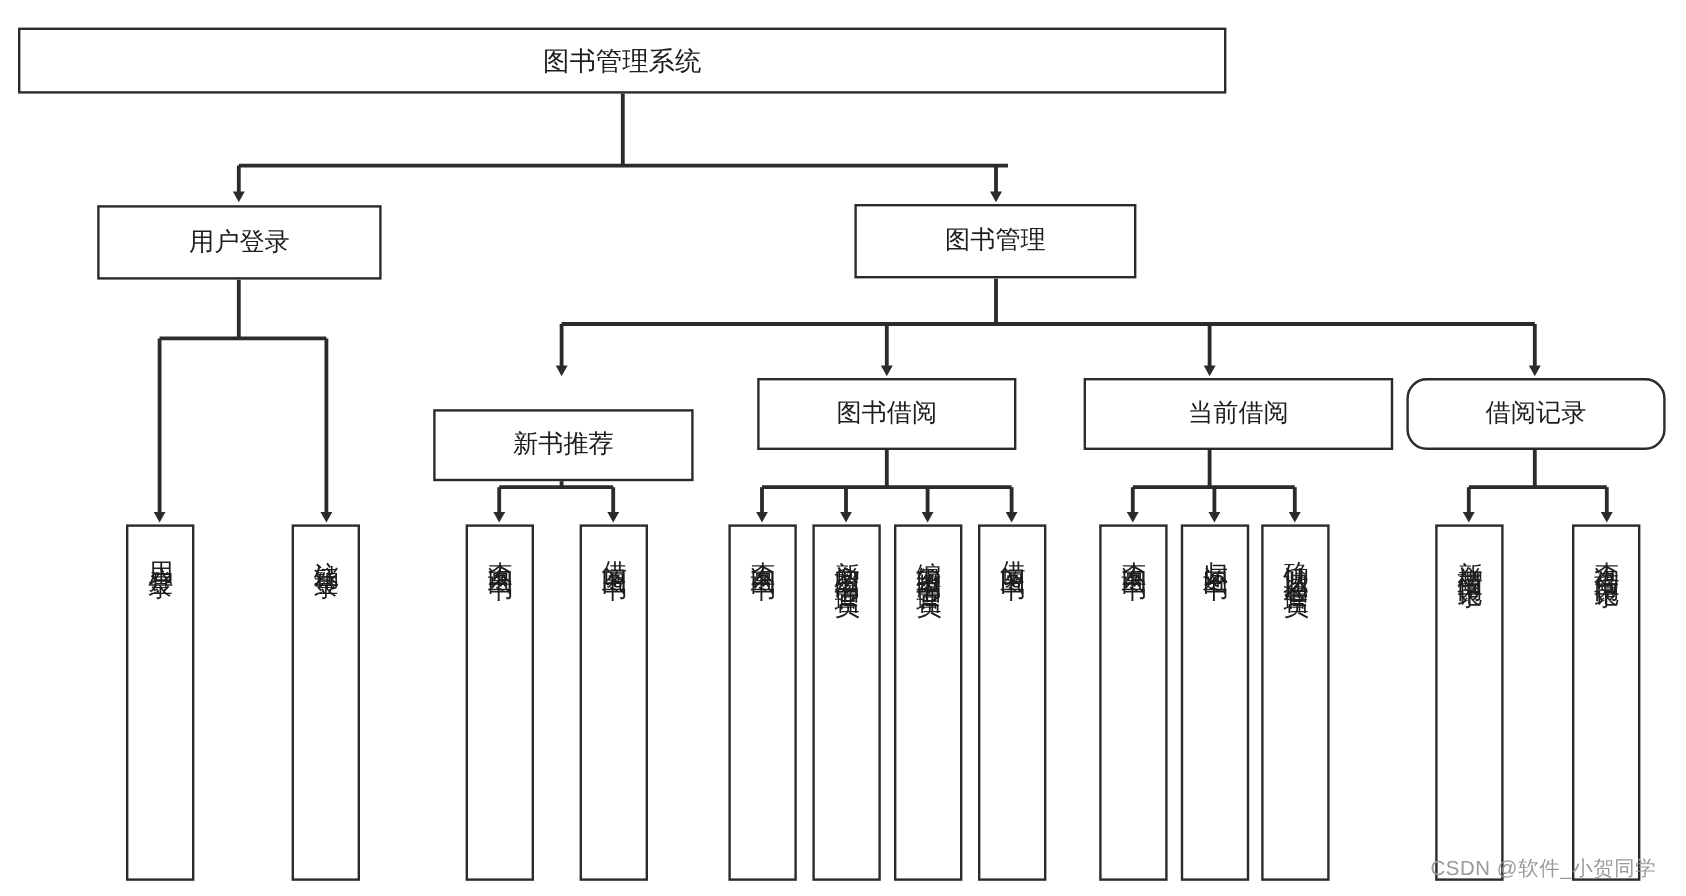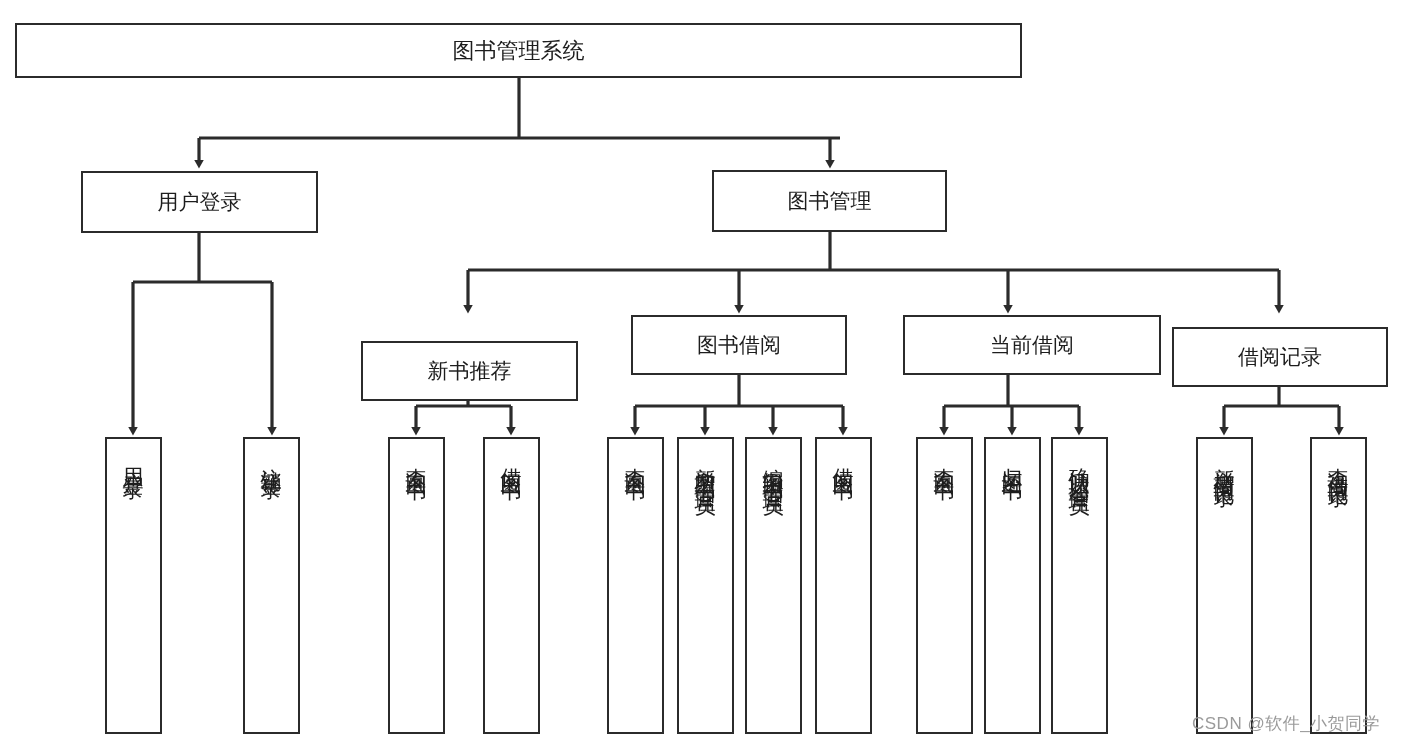--- a/index.html
+++ b/index.html
@@ -133,21 +133,21 @@
 
   <div class="node horiz" style="left:361px; top:315px; width:217px; height:60px;margin-top:26px;">
     <span class="node-label">新书推荐</span>
   </div>
   <div class="node horiz" style="left:631px; top:315px; width:216px; height:60px;">
     <span class="node-label">图书借阅</span>
   </div>
   <div class="node horiz" style="left:903px; top:315px; width:258px; height:60px;">
     <span class="node-label">当前借阅</span>
   </div>
-  <div class="node horiz" style="left:1172px; top:327px; width:216px; height:60px;">
+  <div class="node horiz" style="left:1172px; top:315px; width:216px; height:60px;border-radius:17px;">
     <span class="node-label">借阅记录</span>
   </div>
 
   <div class="node vert" style="left:105px; top:437px; width:57px; height:297px;">
     <span class="node-label">用户登录</span>
   </div>
   <div class="node vert" style="left:243px; top:437px; width:57px; height:297px;">
     <span class="node-label">注销登录</span>
   </div>
 

